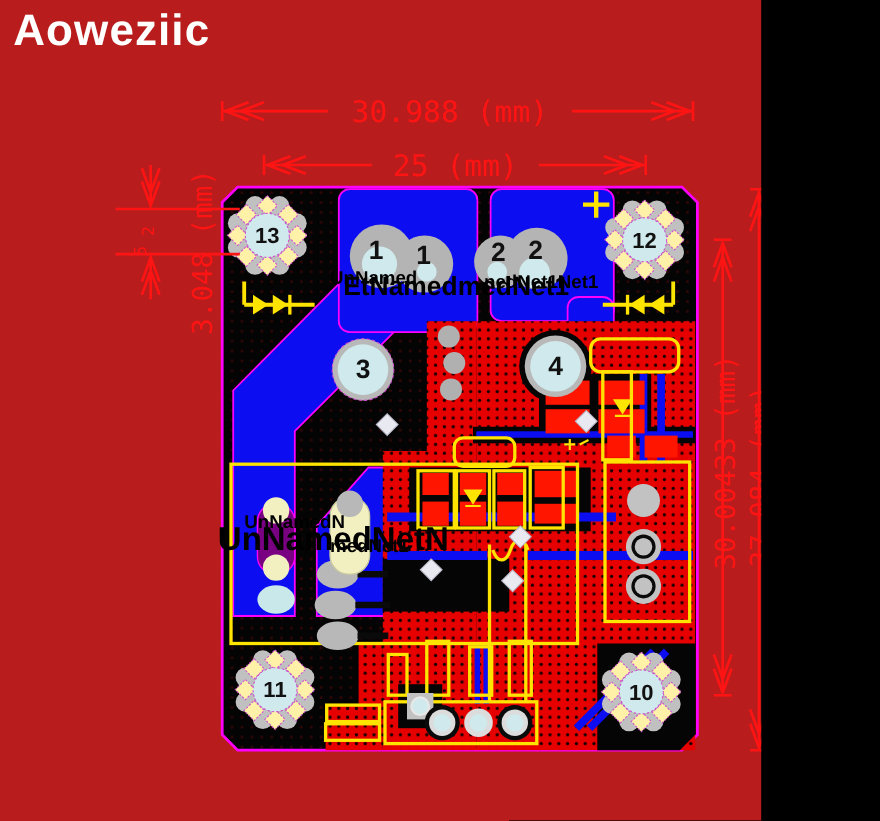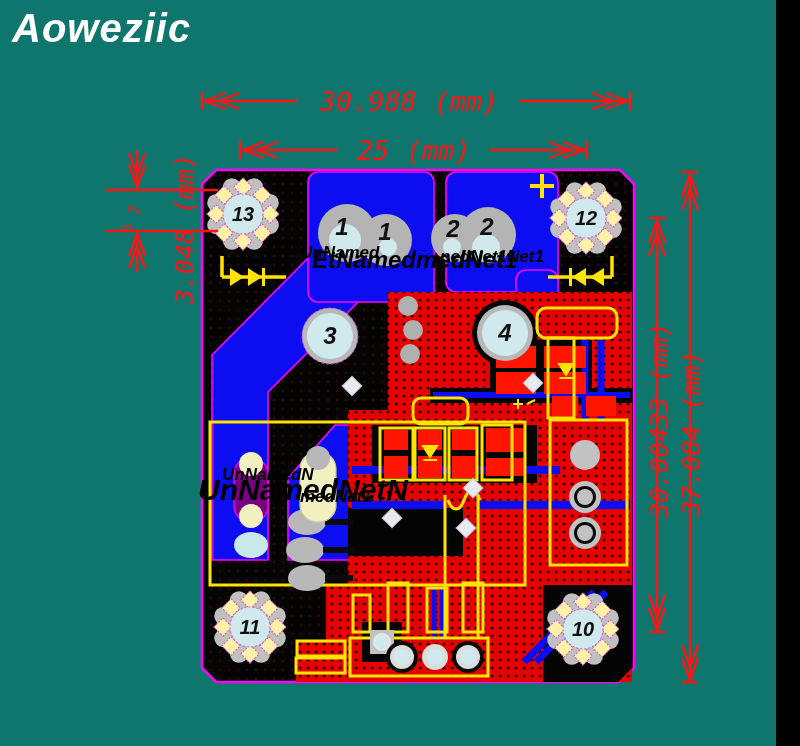--- a/index.html
+++ b/index.html
@@ -1,17 +1,17 @@
 <!DOCTYPE html>
 <html><head>
 <meta charset="utf-8">
 <style>
   html,body{margin:0;padding:0;background:#000;}
-  .stage{position:relative;width:776px;height:746px;background:#0f766e;overflow:hidden;
-         font-family:"Liberation Sans",sans-serif;font-style:italic;}
+  .stage{position:relative;width:692px;height:746px;background:#b91c1c;overflow:hidden;
+         font-family:"Liberation Sans",sans-serif;}
   .brand{position:absolute;left:12px;top:6px;color:#fff;font-size:40px;font-weight:bold;
          letter-spacing:1px;font-family:"Liberation Sans",sans-serif;}
   svg text{user-select:none;}
   .dimtxt{font-family:"DejaVu Sans Mono",monospace;fill:#ff1414;}
   .padnum{font-family:"Liberation Sans",sans-serif;fill:#111;font-weight:bold;}
   .netlbl{font-family:"Liberation Sans",sans-serif;fill:#000;font-weight:bold;}
 </style>
 </head>
 <body>
 

